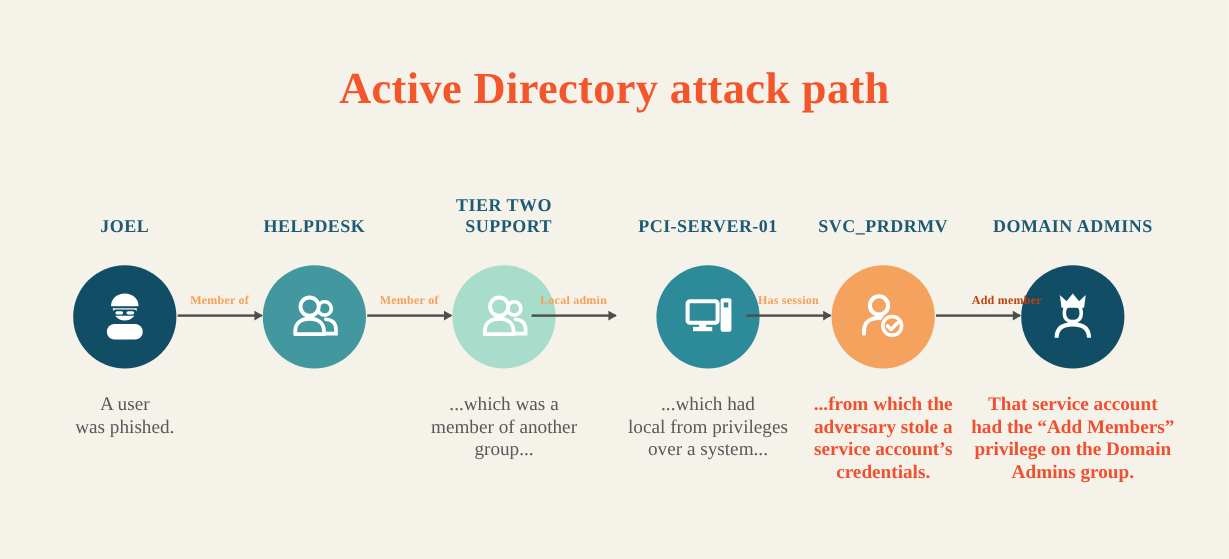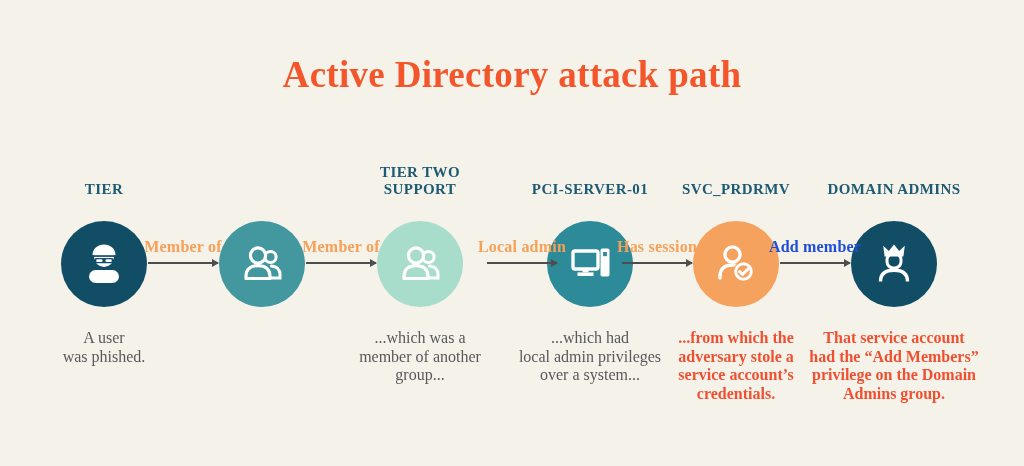--- a/index.html
+++ b/index.html
@@ -14,81 +14,82 @@
     position:absolute;top:53px;left:0;width:100%;
     text-align:center;
     font-size:37px;font-weight:bold;letter-spacing:.3px;
   }
   .node{position:absolute;top:0;width:158px;height:100%;}
   .node.n0{left:25px}.node.n1{left:183px}.node.n2{left:341px}
   .node.n3{left:511px}.node.n4{left:657px}.node.n5{left:815px}
   .node-label{
     position:absolute;top:158px;height:40px;width:100%;
     display:flex;align-items:flex-end;justify-content:center;
-    text-align:center;
+    text-align:right;
     font-size:15px;font-weight:bold;letter-spacing:.4px;
     line-height:17px;white-space:pre-line;
   }
   .circle{
     position:absolute;top:221px;left:50%;transform:translateX(-50%);
     width:86px;height:86px;border-radius:50%;
     display:flex;align-items:center;justify-content:center;
   }
   .circle svg{display:block;}
   .desc{
     position:absolute;top:329px;left:50%;transform:translateX(-50%);
     width:182px;text-align:center;
     font-size:16px;line-height:18.5px;
     white-space:pre-line;
   }
   .desc[data-weight="bold"]{font-weight:bold;}
   .conn{position:absolute;top:262px;height:2px;width:70px;}
-  .conn.c0{left:148px}.conn.c1{left:306px}.conn.c2{left:487px}
+  .conn.c0{left:148px}.conn.c1{left:306px}.conn.c2{left:443px}
   .conn.c3{left:622px}.conn.c4{left:780px}
   .conn .line{
     position:absolute;left:0;top:0;height:1.6px;width:100%;
     background:currentColor;
   }
   .conn .head{
     position:absolute;right:-1px;top:-3.4px;width:0;height:0;
     border-left:7px solid currentColor;
     border-top:4.2px solid transparent;
     border-bottom:4.2px solid transparent;
   }
   .conn-label{
     position:absolute;bottom:8px;left:50%;transform:translateX(-50%);
-    font-size:16px;font-weight:bold;letter-spacing:.2px;
+    font-size:10px;font-weight:bold;letter-spacing:.2px;
     white-space:nowrap;
   }
 </style>
 </head>
 <body>
 
 <div class="canvas">
 
   <div class="title" style="color: rgb(243, 86, 43);">Active Directory attack path</div>
 
   <div class="node n0">
-    <div class="node-label" style="color: rgb(29, 90, 116);">TIER</div>
+    <div class="node-label" style="color: rgb(29, 90, 116);">JOEL</div>
     <div class="circle" style="background: rgb(18, 77, 102); --circle: #124d66;">
       <svg width="48" height="48" viewBox="0 0 48 48">
         <circle cx="24" cy="17" r="10" fill="#fff"></circle>
         <path d="M12.5,15 a11.5,10.5 0 0 1 23,0 l0,0.6 h-23 z" fill="#fff"></path>
         <rect x="12" y="15.2" width="24" height="1.7" fill="var(--circle,#124d66)"></rect>
         <rect x="14" y="18" width="20" height="5.2" rx="2.4" fill="var(--circle,#124d66)"></rect>
         <rect x="16.2" y="19.3" width="6.4" height="2.7" rx="1.3" fill="#fff"></rect>
         <rect x="25.4" y="19.3" width="6.4" height="2.7" rx="1.3" fill="#fff"></rect>
         <rect x="9" y="30" width="30" height="13" rx="6.5" fill="#fff"></rect>
       </svg>
     </div>
     <div class="desc" data-weight="normal" style="color: rgb(88, 89, 91);">A user
 was phished.</div>
   </div>
 
   <div class="node n1">
+    <div class="node-label" style="color: rgb(29, 90, 116);">HELPDESK</div>
     <div class="circle" style="background: rgb(67, 152, 159); --circle: #43989f;">
       <svg width="48" height="48" viewBox="0 0 48 48">
         <circle cx="32.5" cy="17" r="5.6" fill="none" stroke="#fff" stroke-width="3"></circle>
         <path d="M33.5,26 c6,0.5 8.5,4.2 8.5,8.7 V38 h-9" fill="none" stroke="#fff" stroke-width="3" stroke-linecap="round"></path>
         <circle cx="20" cy="15.5" r="7.6" fill="var(--circle,#43989f)" stroke="#fff" stroke-width="3.2"></circle>
         <path d="M8,38.5 v-2.3 c0,-7.6 5.6,-10.6 12,-10.6 s12,3 12,10.6 v2.3 z" fill="var(--circle,#43989f)" stroke="#fff" stroke-width="3.2" stroke-linejoin="round"></path>
       </svg>
     </div>
   </div>
 
@@ -113,21 +114,21 @@
     <div class="circle" style="background: rgb(45, 138, 153); --circle: #2d8a99;">
       <svg width="48" height="48" viewBox="0 0 48 48">
         <rect x="7" y="11" width="25" height="18" rx="2" fill="none" stroke="#fff" stroke-width="3.4"></rect>
         <rect x="16.5" y="29" width="6" height="3.4" fill="#fff"></rect>
         <rect x="11.5" y="32.4" width="16" height="3.6" fill="#fff"></rect>
         <rect x="34.5" y="8.5" width="9" height="28" rx="1.8" fill="#fff"></rect>
         <rect x="37.1" y="12" width="3.8" height="4.2" fill="var(--circle,#2d8a99)"></rect>
       </svg>
     </div>
     <div class="desc" data-weight="normal" style="color: rgb(88, 89, 91);">...which had
-local admin privileges
+local from privileges
 over a system...</div>
   </div>
 
   <div class="node n5">
     <div class="node-label" style="color: rgb(29, 90, 116);">DOMAIN ADMINS</div>
     <div class="circle" style="background: rgb(18, 77, 102); --circle: #124d66;">
       <svg width="48" height="48" viewBox="0 0 48 48">
         <rect x="17" y="13.5" width="14" height="14.5" rx="6.2" fill="var(--circle,#124d66)" stroke="#fff" stroke-width="3"></rect>
         <path d="M14.6,16.5 L13.2,5.8 l5.6,5.2 L24,4.6 l5.2,6.4 5.6,-5.2 -1.4,10.7 z" fill="#fff"></path>
         <path d="M10.5,41.5 c0,-8.6 6,-11.2 13.5,-11.2 s13.5,2.6 13.5,11.2" fill="none" stroke="#fff" stroke-width="3.4"></path>
@@ -172,16 +173,16 @@
     <span class="conn-label" style="color: rgb(246, 160, 88);">Local admin</span>
   </div>
   <div class="conn c3" style="color: rgb(77, 77, 77); text-align: right;">
     <span class="line"></span>
     <span class="head"></span>
     <span class="conn-label" style="color: rgb(246, 160, 88);">Has session</span>
   </div>
   <div class="conn c4" style="color: rgb(77, 77, 77);">
     <span class="line"></span>
     <span class="head"></span>
-    <span class="conn-label" style="color: #1d4ed8;">Add member</span>
+    <span class="conn-label" style="color: #c2410c; margin-left: 24px;">Add member</span>
   </div>
 
 </div>
 
 </body></html>

